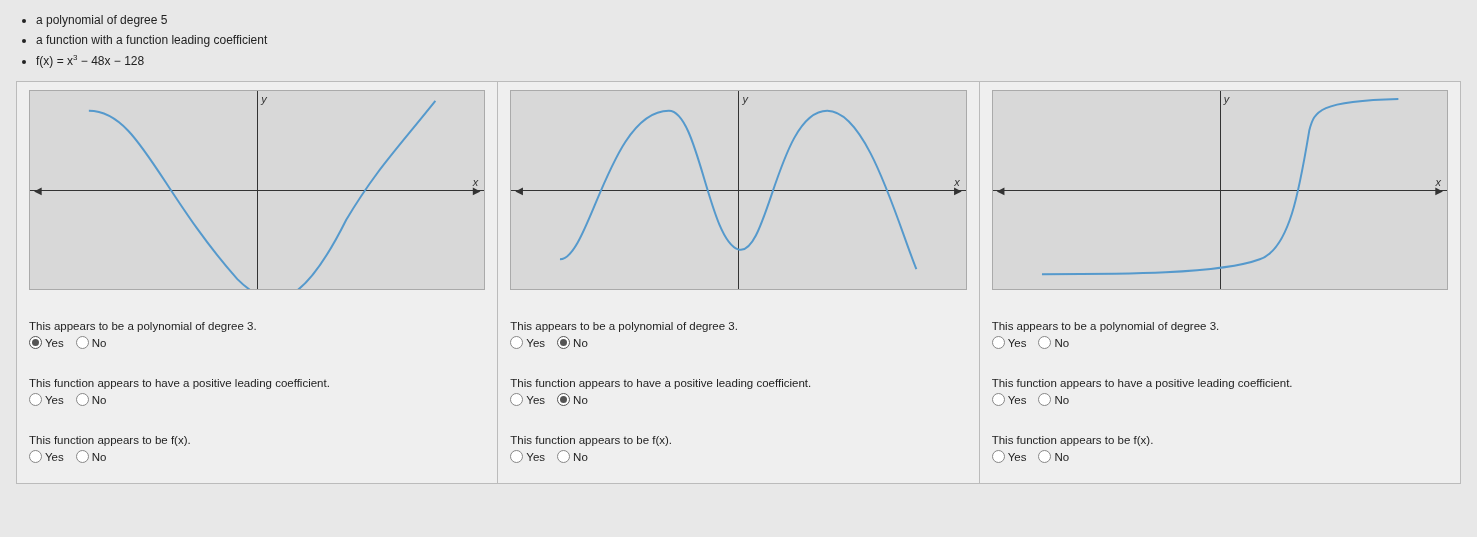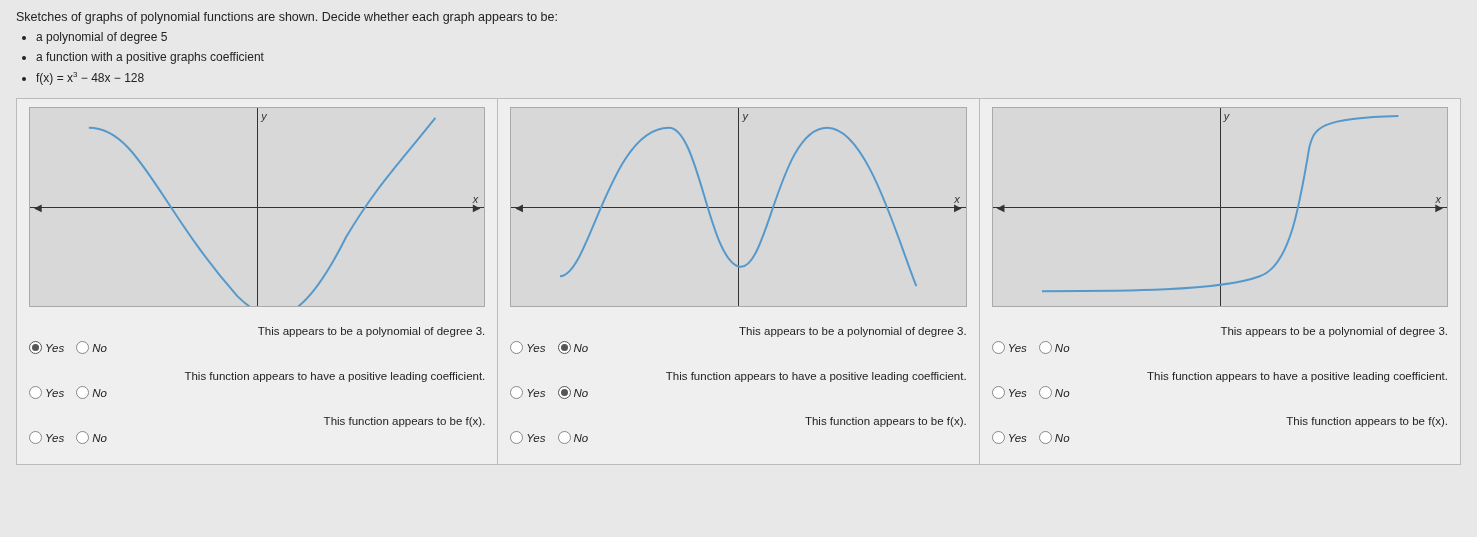--- a/index.html
+++ b/index.html
@@ -101,34 +101,32 @@
       font-size: 11px;
       font-style: italic;
       color: #333;
     }
     svg.curve {
       position: absolute;
       top: 0; left: 0;
       width: 100%; height: 100%;
     }
     .question-block {
-      margin-top: 8px;
-      text-align: right;
+      margin-top: 20px;
     }
     .question-text {
       font-size: 11.5px;
       margin-bottom: 4px;
       color: #222;
     }
     .radio-row {
       display: flex;
       align-items: center;
       gap: 12px;
       margin-bottom: 8px;
-      font-style: italic;
     }
     .radio-label {
       display: flex;
       align-items: center;
       gap: 3px;
       font-size: 11.5px;
       cursor: pointer;
     }
     .radio-circle {
       width: 13px;
@@ -154,24 +152,23 @@
     }
     sup {
       font-size: 8px;
       vertical-align: super;
     }
   </style>
 </head>
 <body>
 
 <div class="header">
-  <p>Sketches of graphs of polynomial functions are shown. Decide whether each graph appears to be:</p>
   <ul>
     <li>a polynomial of degree 5</li>
-    <li>a function with a positive graphs coefficient</li>
+    <li>a function with a function leading coefficient</li>
     <li>f(x) = x<sup>3</sup> − 48x − 128</li>
   </ul>
 </div>
 
 <div class="graphs-row">
 
   <div class="graph-col">
     <div class="graph-area">
       <div class="axis-x"></div>
       <div class="axis-y"></div>

